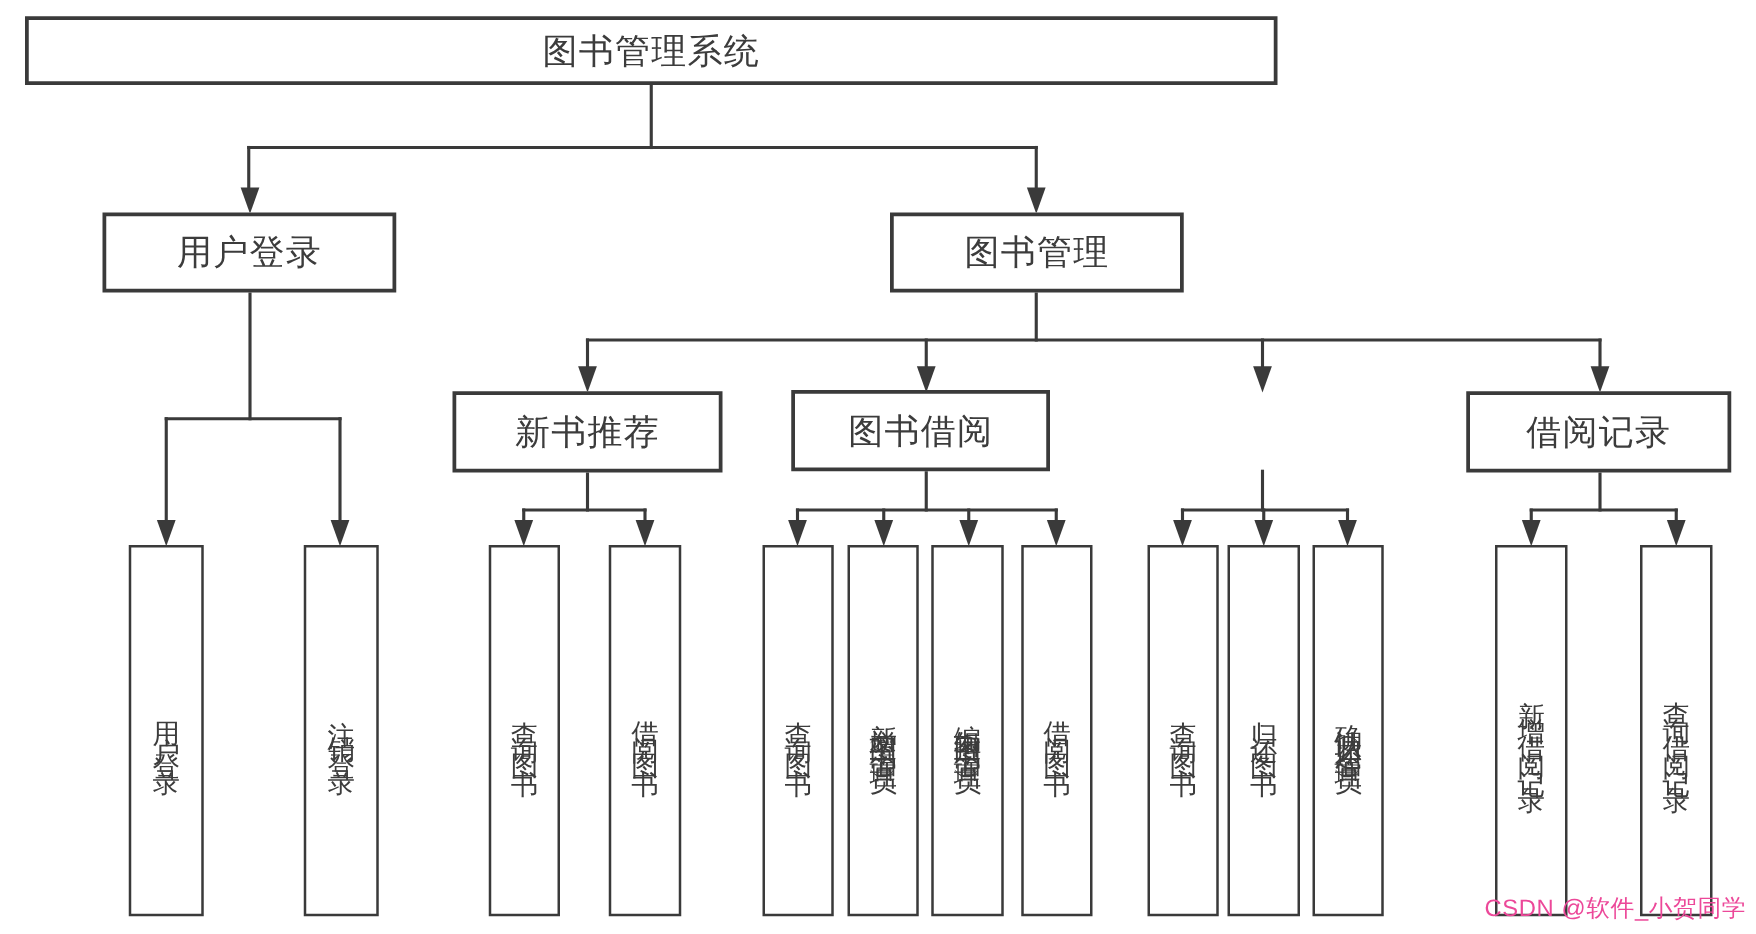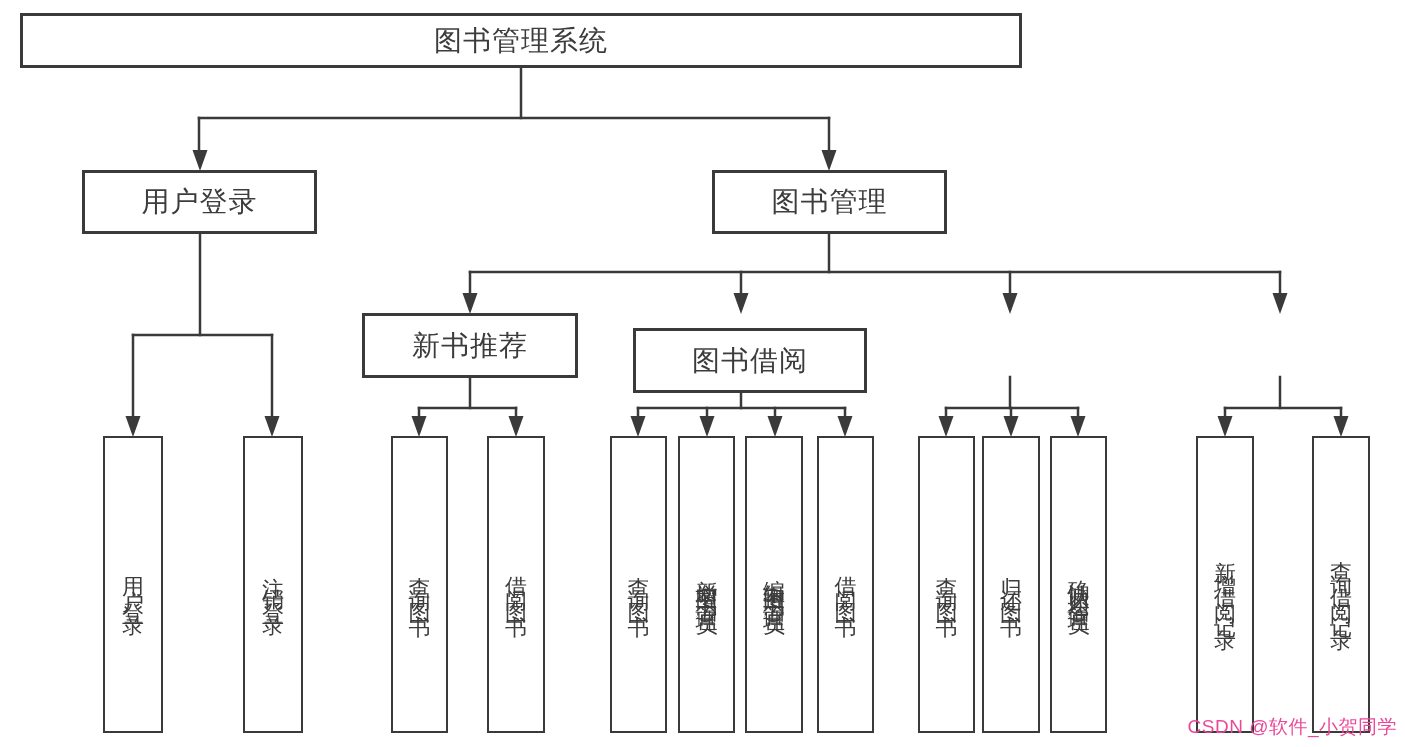--- a/index.html
+++ b/index.html
@@ -105,22 +105,25 @@
   <div class="box" style="left:82px;top:170px;width:235px;height:64px">
     <span class="hlabel">用户登录</span>
   </div>
   <div class="box" style="left:712px;top:170px;width:235px;height:64px">
     <span class="hlabel">图书管理</span>
   </div>
 
   <div class="box" style="left:362px;top:313px;width:216px;height:65px">
     <span class="hlabel">新书推荐</span>
   </div>
-  <div class="box" style="left:633px;top:328px;width:234px;height:65px">
+  <div class="box" style="left:633px;top:312px;width:207px;height:65px">
     <span class="hlabel">图书借阅</span>
+  </div>
+  <div class="box" style="left:1173px;top:313px;width:212px;height:65px">
+    <span class="hlabel">借阅记录</span>
   </div>
 
   <div class="box vbox sp-lg" style="left:103px;top:436px;width:60px;height:297px">
     <span class="vlabel">用户登录</span>
   </div>
   <div class="box vbox sp-lg" style="left:243px;top:436px;width:60px;height:297px">
     <span class="vlabel">注销登录</span>
   </div>
 
   <div class="box vbox sp-lg" style="left:391px;top:436px;width:57px;height:297px">

